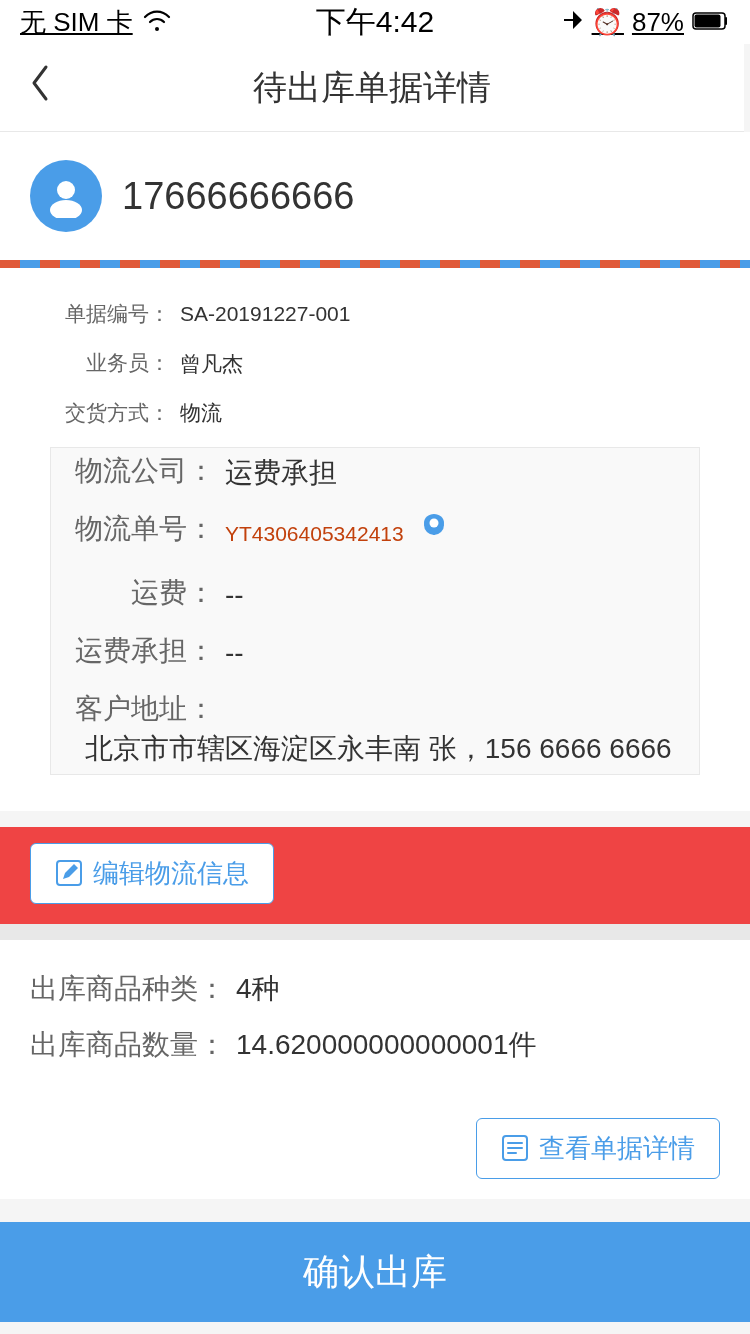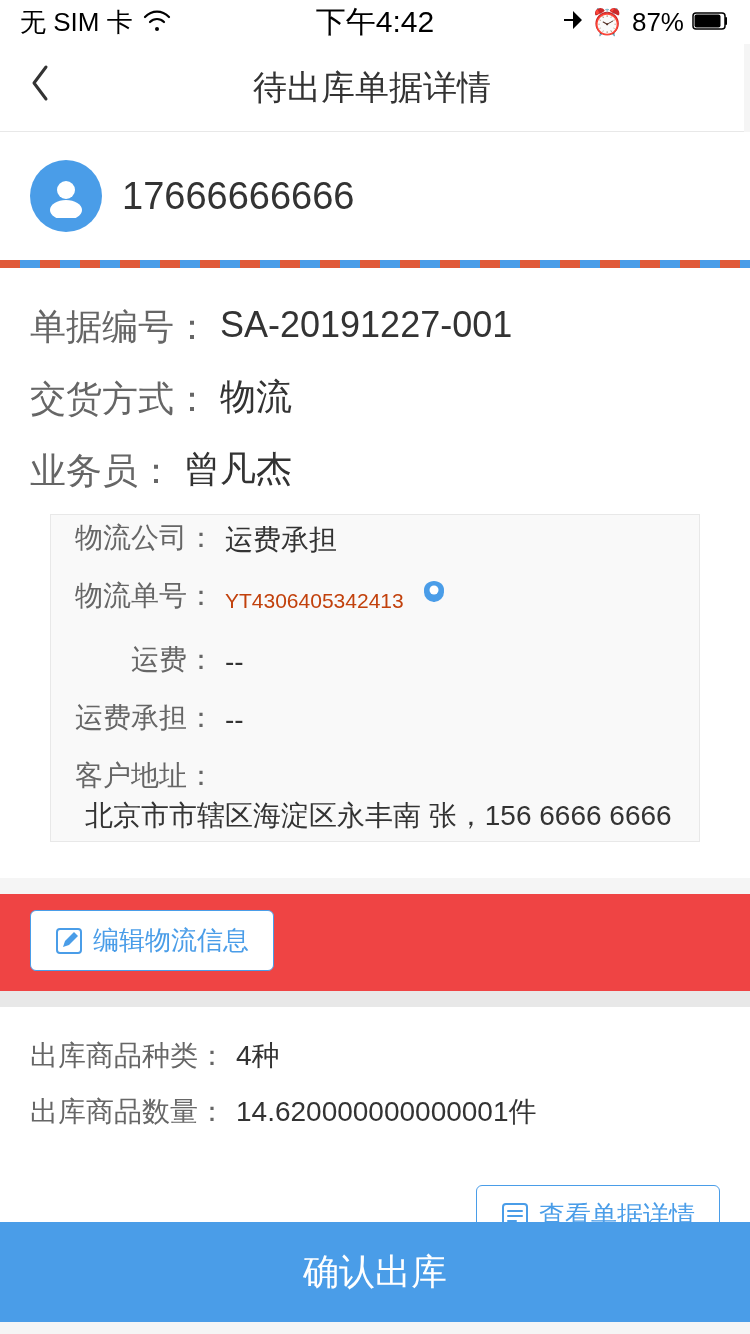--- a/index.html
+++ b/index.html
@@ -16,20 +16,21 @@
     
     .status-bar {
       width: 750px;
       height: 44px;
       background: #fff;
       display: flex;
       align-items: center;
       justify-content: space-between;
       padding: 0 20px;
       font-size: 28px;
+      text-decoration: underline;
     }
     .status-left {
       display: flex;
       align-items: center;
       gap: 10px;
       font-size: 26px;
       color: #000;
     }
     .status-center {
       font-size: 30px;
@@ -118,23 +119,23 @@
     }
 
     
     .info-section {
       background: #fff;
       padding: 30px 30px 20px 30px;
       margin-bottom: 16px;
     }
     .info-row {
       display: flex;
-      align-items: flex-end;
+      align-items: center;
       margin-bottom: 18px;
-      font-size: 36px;
+      font-size: 21px;
     }
     .info-label {
       color: #666;
       min-width: 140px;
       text-align: right;
       flex-shrink: 0;
     }
     .info-value {
       color: #333;
       flex: 1;
@@ -325,26 +326,26 @@
   </div>
 
   <div class="dashed-divider"></div>
 
   <div class="info-section">
     <div class="info-row">
       <span class="info-label">单据编号：</span>
       <span class="info-value">SA-20191227-001</span>
     </div>
     <div class="info-row">
+      <span class="info-label">业务员：</span>
+      <span class="info-value">曾凡杰</span>
+    </div>
+    <div class="info-row">
       <span class="info-label">交货方式：</span>
       <span class="info-value">物流</span>
-    </div>
-    <div class="info-row">
-      <span class="info-label">业务员：</span>
-      <span class="info-value">曾凡杰</span>
     </div>
 
     <div class="logistics-card">
       <div class="logistics-row">
         <span class="logistics-label">物流公司：</span>
         <span class="logistics-value">运费承担</span>
       </div>
       <div class="logistics-row">
         <span class="logistics-label">物流单号：</span>
         <span class="logistics-value">

